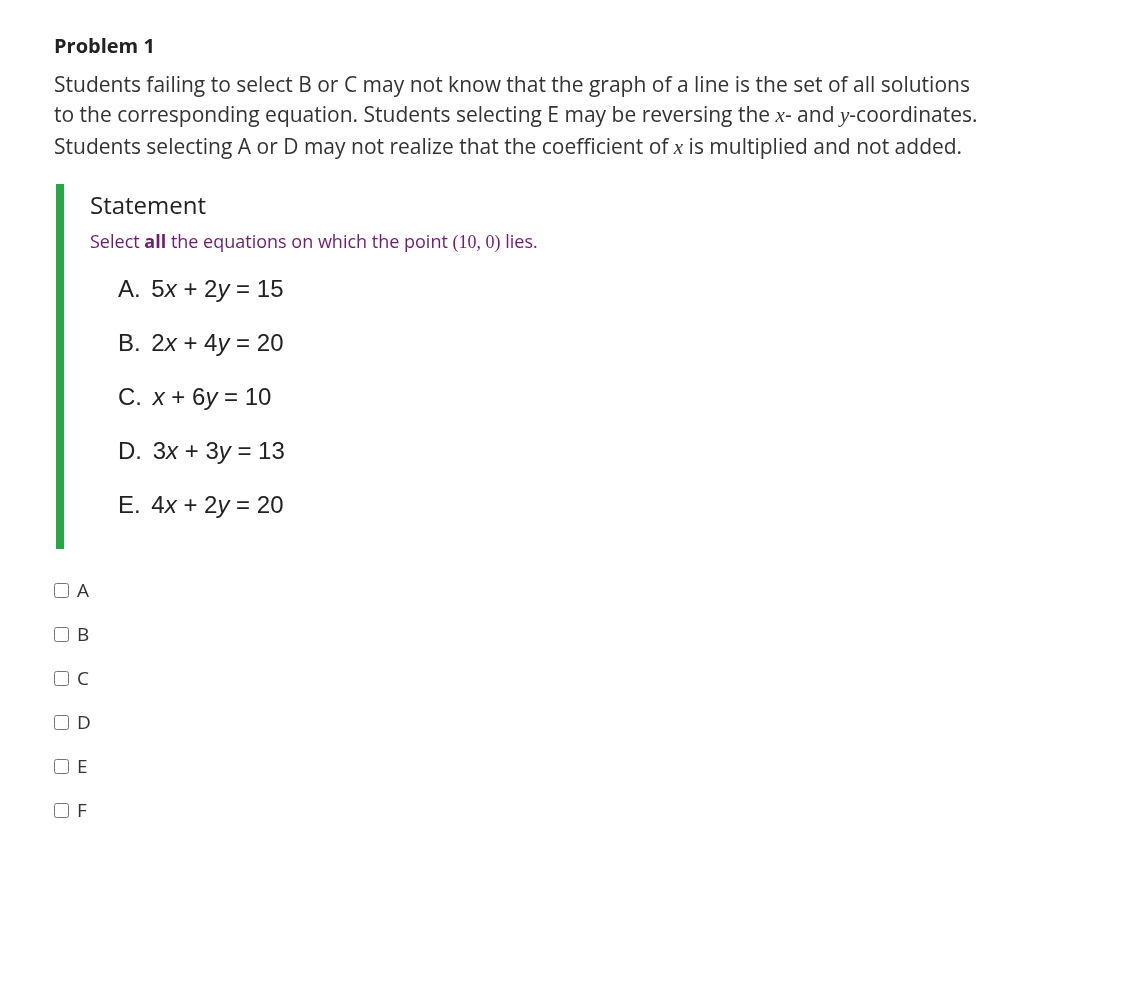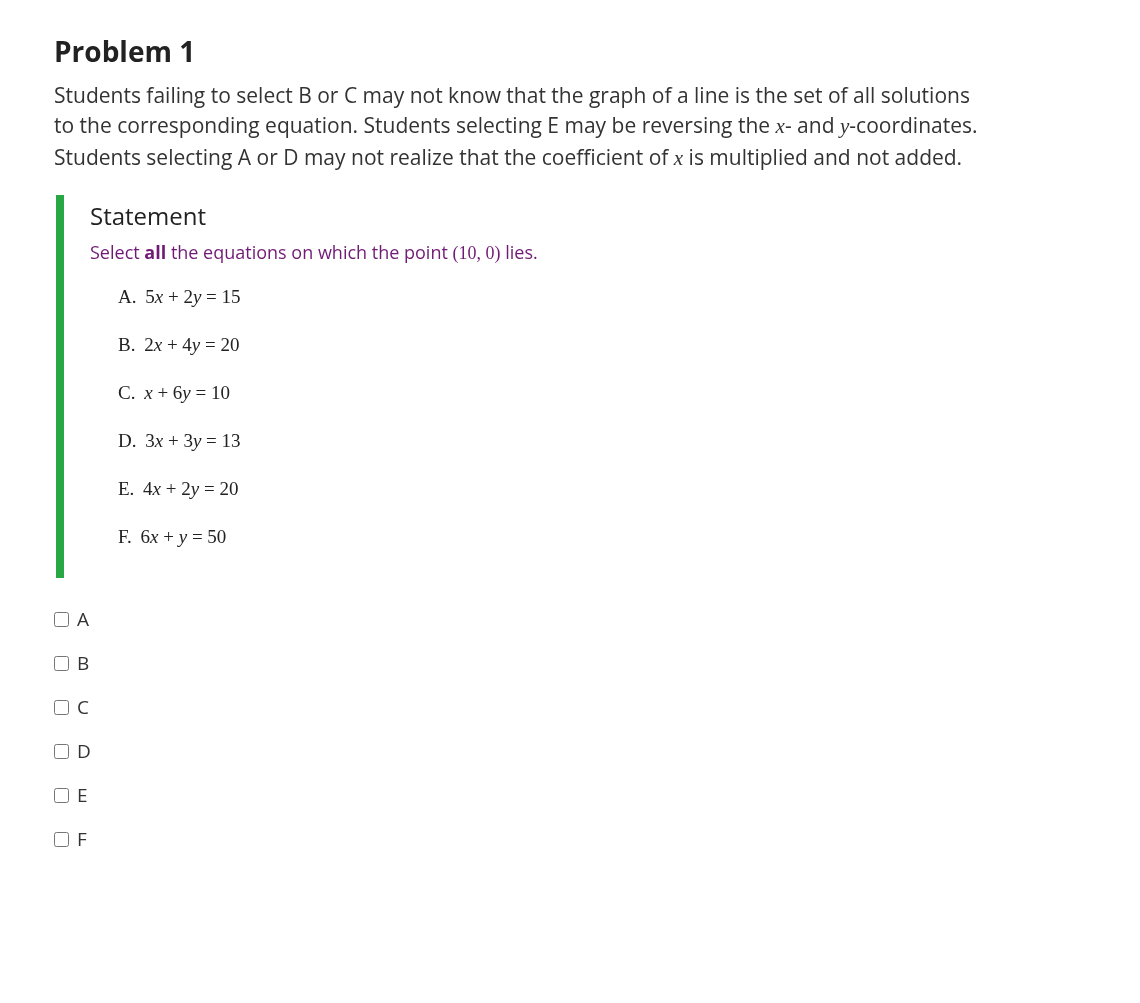--- a/index.html
+++ b/index.html
@@ -9,21 +9,21 @@
     width: 1140px;
     font-family: "Open Sans", "Segoe UI", Arial, sans-serif;
     color: #333;
   }
   .page {
     padding: 32px 54px 40px 54px;
     box-sizing: border-box;
     max-width: 1040px;
   }
   h2.problem-title {
-    font-size: 28px;
+    font-size: 20px;
     font-weight: 700;
     margin: 0 0 10px 0;
     color: #222;
   }
   p.explanation {
     font-size: 21px;
     line-height: 1.45;
     margin: 0 0 22px 0;
     color: #333;
     max-width: 980px;
@@ -46,22 +46,22 @@
     margin: 0 0 22px 0;
     color: #701a75;
   }
   .statement-instr b { font-weight: 700; }
   .statement-instr .mn { font-family: "Times New Roman", serif; }
 
   .options {
     padding-left: 28px;
   }
   .option-line {
-    font-family: Liberation Serif, serif;
-    font-size: 19px;
+    font-family: Liberation Sans, sans-serif;
+    font-size: 24px;
     color: #222;
     margin: 0 0 26px 0;
   }
   .option-line .lbl {
     margin-right: 4px;
   }
   .mi { font-style: italic; }
   .mn { font-style: normal; }
 
   .answers {
@@ -134,28 +134,20 @@
         <span class="mn">13</span>
       </div>
       <div class="option-line">
         <span class="lbl">E.</span>
         <span class="mn">4</span><span class="mi">x</span>
         <span class="mn">+</span>
         <span class="mn">2</span><span class="mi">y</span>
         <span class="mn">=</span>
         <span class="mn">20</span>
       </div>
-      <div class="option-line">
-        <span class="lbl">F.</span>
-        <span class="mn">6</span><span class="mi">x</span>
-        <span class="mn">+</span>
-        <span class="mn"></span><span class="mi">y</span>
-        <span class="mn">=</span>
-        <span class="mn">50</span>
-      </div>
     </div>
   </div>
 
   <div class="answers">
     <label class="answer-row">
       <input type="checkbox" style="">
       <span>A</span>
     </label>
     <label class="answer-row">
       <input type="checkbox" style="">

